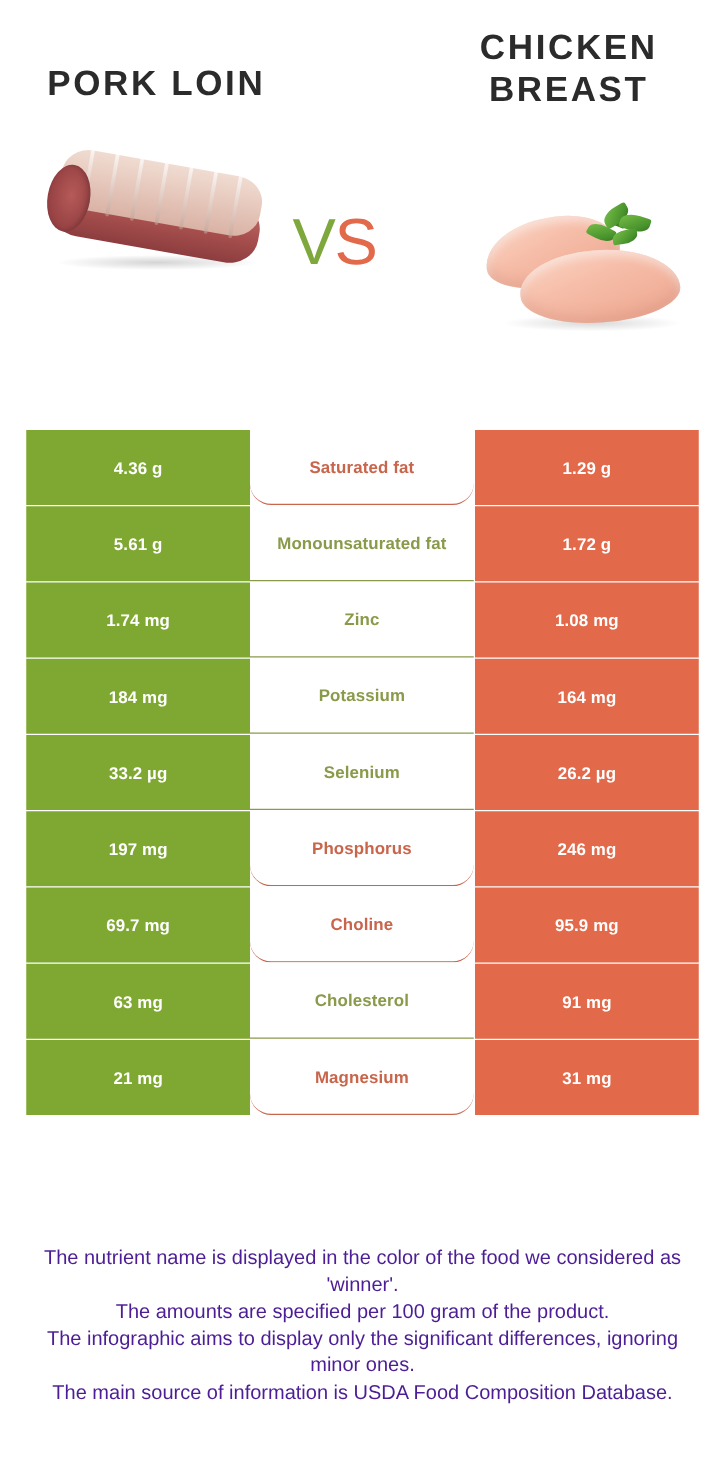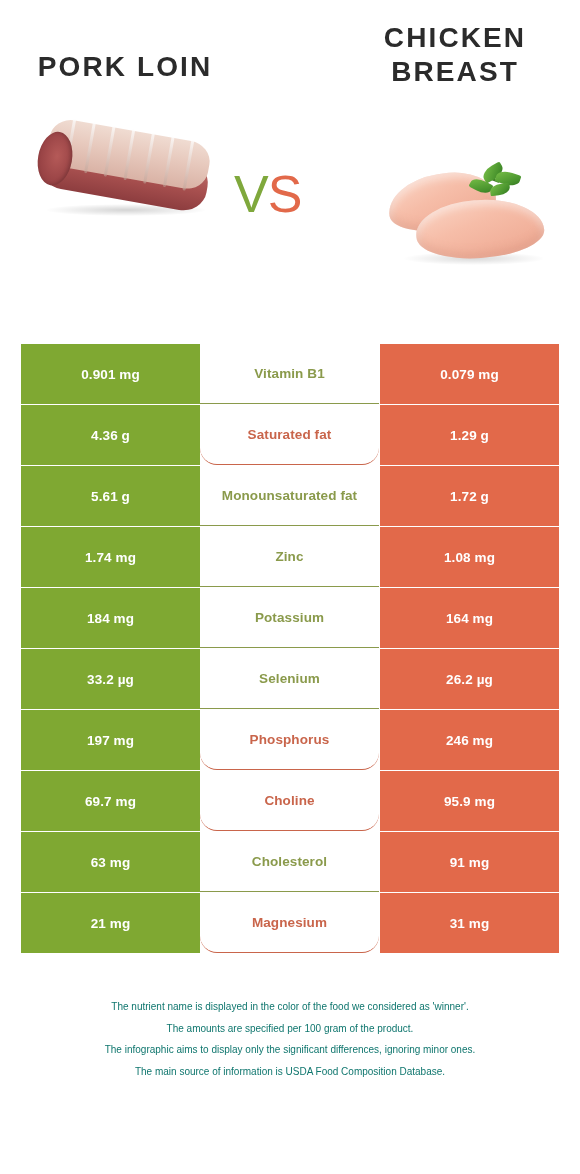--- a/index.html
+++ b/index.html
@@ -210,23 +210,23 @@
   .win-red   .cell-mid { color: #c9654b; border-bottom: 1px solid #c9654b; border-radius: 17px; }
 
   
   .footer {
     position: absolute;
     left: 22px;
     top: 996px;
     width: 536px;
     text-align: center;
     font-family: "Liberation Sans", sans-serif;
-    font-size: 10px;
+    font-size: 16px;
     line-height: 21.5px;
-    color: #0f766e;
+    color: #4c1d95;
   }
   .footer p { margin: 0; }
 </style>
 </head>
 <body>
 
 <div class="page">
 
   <div class="header">
 
@@ -262,25 +262,20 @@
         <div class="leaf-stem"></div>
         <div class="leaf leaf-a"></div>
         <div class="leaf leaf-b"></div>
         <div class="leaf leaf-c"></div>
         <div class="leaf leaf-d"></div>
       </div>
     </div>
   </div>
 
   <div class="table" id="nutrient-table">
-      <div class="row win-green">
-        <div class="cell cell-left">0.901 mg</div>
-        <div class="cell cell-mid">Vitamin B1</div>
-        <div class="cell cell-right">0.079 mg</div>
-      </div>
       <div class="row win-red">
         <div class="cell cell-left">4.36 g</div>
         <div class="cell cell-mid">Saturated fat</div>
         <div class="cell cell-right">1.29 g</div>
       </div>
       <div class="row win-green">
         <div class="cell cell-left">5.61 g</div>
         <div class="cell cell-mid">Monounsaturated fat</div>
         <div class="cell cell-right">1.72 g</div>
       </div>

